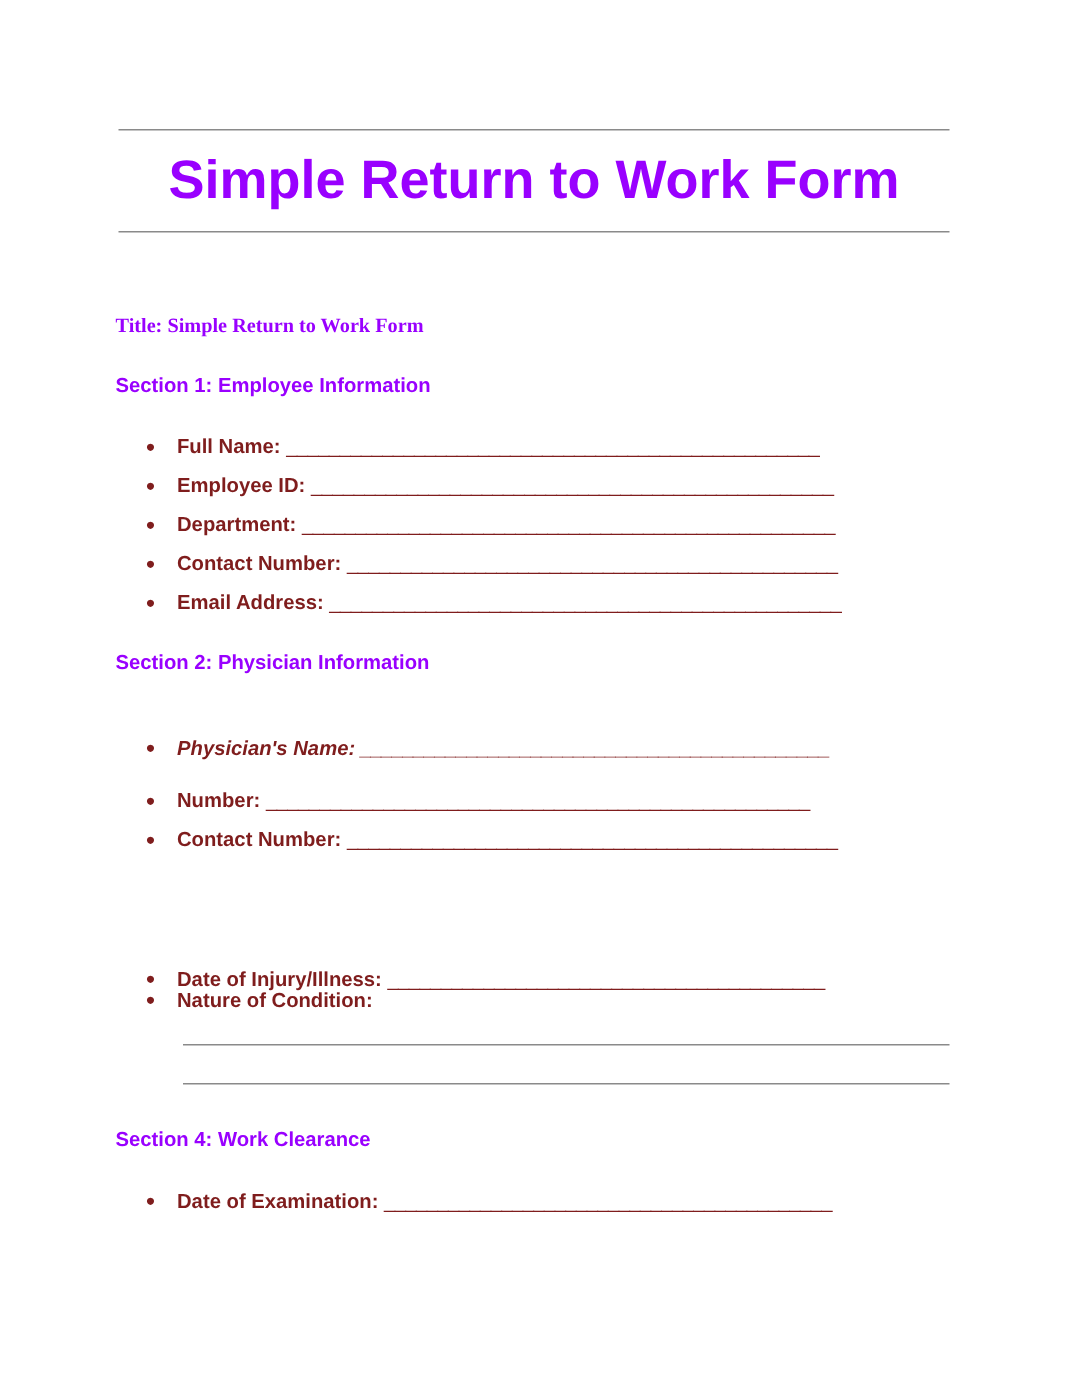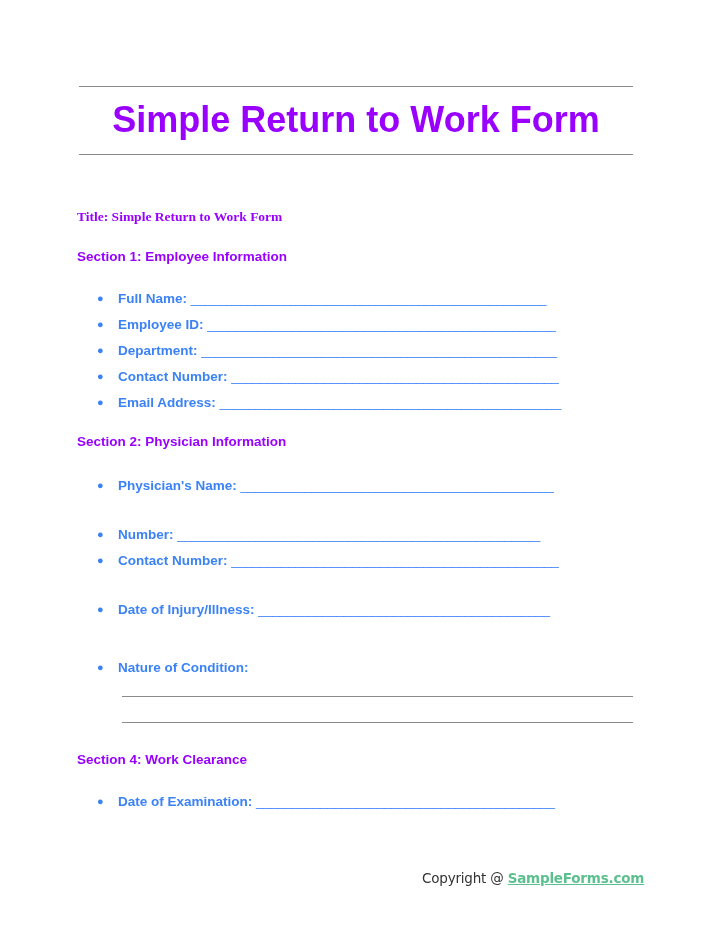--- a/index.html
+++ b/index.html
@@ -44,21 +44,21 @@
       font-weight: bold;
       color: #9900ff;
       line-height: 18px;
       white-space: nowrap;
     }
     .item {
       position: absolute;
       left: 97px;
       font-size: 13.5px;
       font-weight: bold;
-      color: #3b82f6;
+      color: #7f1d1d;
       line-height: 18px;
       white-space: nowrap;
     }
     .item .bullet {
       display: inline-block;
       width: 21px;
       font-size: 11px;
       vertical-align: 1px;
     }
     .item .blank {
@@ -113,43 +113,40 @@
   </div>
   <div class="item" style="top:367px;">
     <span class="bullet">●</span><span>Contact Number:</span> <span class="blank">______________________________________________</span>
   </div>
   <div class="item" style="top:393px;">
     <span class="bullet">●</span><span>Email Address:</span> <span class="blank">________________________________________________</span>
   </div>
 
   <div class="heading" style="top:433px;">Section 2: Physician Information</div>
 
-  <div class="item" style="top:476px;">
+  <div class="item" style="top:490px;font-style:italic;">
     <span class="bullet">●</span><span>Physician's Name:</span> <span class="blank">____________________________________________</span>
   </div>
   <div class="item" style="top:525px;">
     <span class="bullet">●</span><span>Number:</span> <span class="blank">___________________________________________________</span>
   </div>
   <div class="item" style="top:551px;">
     <span class="bullet">●</span><span>Contact Number:</span> <span class="blank">______________________________________________</span>
   </div>
 
 
-  <div class="item" style="top:600px;">
+  <div class="item" style="top:644px;">
     <span class="bullet">●</span><span>Date of Injury/Illness:</span> <span class="blank">_________________________________________</span>
   </div>
   <div class="item" style="top:658px;">
     <span class="bullet">●</span><span>Nature of Condition:</span>
   </div>
   <div class="write-line" style="top:696px;"></div>
   <div class="write-line" style="top:722px;"></div>
 
   <div class="heading" style="top:751px;">Section 4: Work Clearance</div>
 
   <div class="item" style="top:792px;">
     <span class="bullet">●</span><span>Date of Examination:</span> <span class="blank">__________________________________________</span>
   </div>
 
-  <div class="footer">
-    <span>Copyright @ </span><span class="brand">SampleForms.com</span>
-  </div>
 
 </div>
 
 </body></html>

